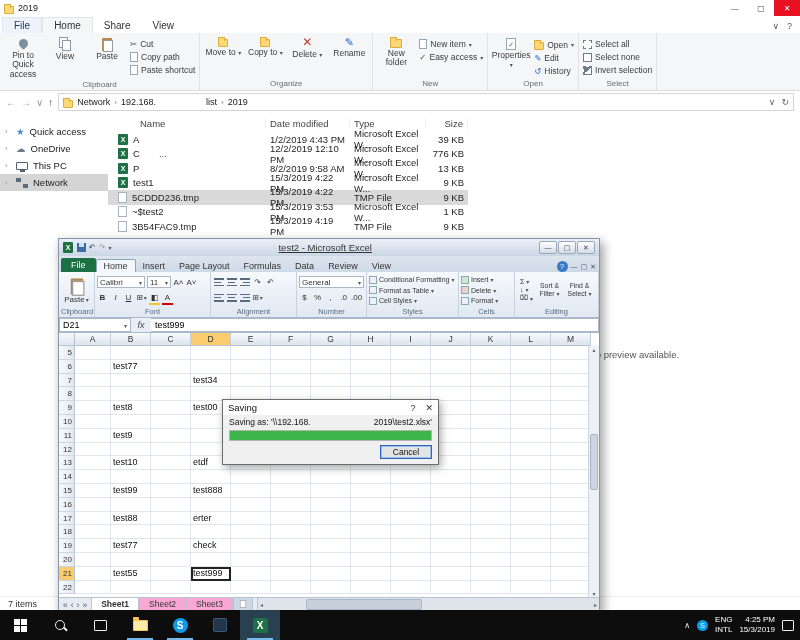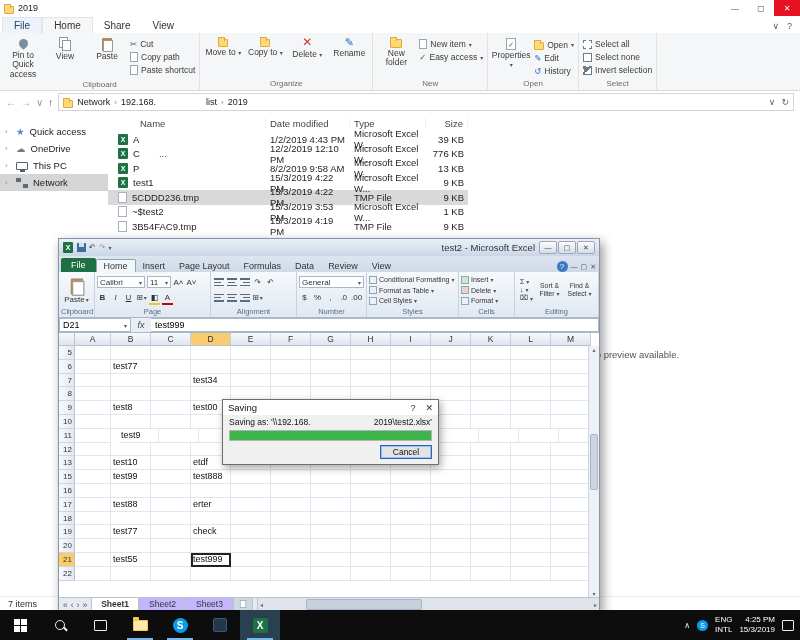--- a/index.html
+++ b/index.html
@@ -89,21 +89,21 @@
   .f-size{width:42px;text-align:right;padding-right:4px;}
   .ex-preview{flex:1;display:flex;align-items:center;justify-content:center;font-size:9.5px;color:#555;}
   .ex-status{height:14px;border-top:1px solid #eee;display:flex;align-items:center;gap:26px;font-size:9px;color:#333;padding-left:8px;}
 
   
   .excel{position:absolute;left:58px;top:238px;width:542px;height:374px;background:#dfe6f0;border:1px solid #8796a8;box-shadow:3px 4px 10px rgba(0,0,0,.4);display:flex;flex-direction:column;z-index:3;}
   .xl-titlebar{height:17px;background:linear-gradient(#eaf0f8,#cbd6e5);display:flex;align-items:center;font-size:9.5px;color:#333;padding:0 4px;gap:4px;}
   .xl-qat{display:flex;align-items:center;gap:3px;font-size:8px;color:#345;}
   .ic-save{width:9px;height:9px;background:#3a6ea5;position:relative;}
   .ic-save::after{content:"";position:absolute;left:2px;top:0;width:5px;height:4px;background:#cfe0f0;}
-  .xl-title{flex:1;text-align:right;color:#333;}
+  .xl-title{flex:1;text-align:center;color:#333;text-decoration:underline;}
   .xl-ctrl{display:flex;gap:1px;}
   .xl-cbtn{width:18px;height:13px;background:linear-gradient(#fdfdfd,#d6dde8);border:1px solid #9aa8ba;border-radius:2px;font-size:7px;display:flex;align-items:center;justify-content:center;color:#444;}
   .xl-tabstrip{height:16px;display:flex;align-items:flex-end;background:linear-gradient(#dde5ef,#cfd9e6);font-size:9px;color:#333;padding-left:2px;}
   .xl-tab{padding:1px 7px;}
   .xl-tab.file{background:#1d7044;color:#fff;border-radius:2px 2px 0 0;padding:2px 10px;}
   .xl-tab.active{background:#f3f6fa;border:1px solid #8ea4bd;border-bottom:none;border-radius:2px 2px 0 0;}
   .xl-tab-right{margin-left:auto;display:flex;gap:3px;align-items:center;padding-right:3px;}
   .xl-help{width:11px;height:11px;border-radius:50%;background:#3a79c4;color:#fff;font-size:8px;display:flex;align-items:center;justify-content:center;}
   .xl-mini{font-size:7px;color:#556;}
   .xl-ribbon{height:46px;background:linear-gradient(#f6f9fc,#e1e8f2);border-bottom:1px solid #a9b8ca;display:flex;font-size:8px;color:#333;overflow:hidden;}
@@ -141,21 +141,21 @@
   .grow{display:flex;height:13.8px;}
   .grh{width:16px;flex:none;font-size:8px;color:#333;text-align:right;padding-right:2px;background:linear-gradient(90deg,#f8fafc,#e2e8f0);border-right:1px solid #b7c3d1;border-bottom:1px solid #cfd6e0;line-height:13.8px;}
   .grh.sel{background:#f8cc6f;}
   .gcell{font-size:9px;color:#111;border-right:1px solid #e0e6ee;border-bottom:1px solid #e0e6ee;padding-left:2px;line-height:13.5px;white-space:nowrap;overflow:visible;flex:none;}
   .gcell.selcell{outline:2px solid #222;outline-offset:-2px;z-index:2;}
   .vscroll{position:absolute;top:13px;right:0;bottom:0;width:11px;background:#eef1f5;border-left:1px solid #cfd6e0;display:flex;flex-direction:column;align-items:center;font-size:6px;color:#667;}
   .vtrack{flex:1;width:100%;position:relative;}
   .vthumb{position:absolute;left:1px;right:1px;top:34%;height:56px;background:#ccd5e0;border:1px solid #aab6c5;border-radius:2px;}
   .sheetbar{height:14px;display:flex;align-items:stretch;background:#e6ebf2;border-top:1px solid #b7c3d1;font-size:8.5px;flex:none;}
   .snav{display:flex;align-items:center;gap:3px;padding:0 4px;color:#556;}
-  .stab{padding:0 9px;border:1px solid #b7c3d1;border-top:none;background:#c4b5fd;color:#333;display:flex;align-items:center;}
+  .stab{padding:0 9px;border:1px solid #b7c3d1;border-top:none;background:#f9a8d4;color:#333;display:flex;align-items:center;}
   .stab.active{background:#fff;font-weight:bold;}
   .stab.insert{padding:0 5px;background:#cfd7e2;}
   .hscroll{flex:1;margin-left:4px;background:#dfe4ea;border-left:1px solid #b7c3d1;position:relative;display:flex;align-items:center;justify-content:space-between;padding:0 2px;color:#667;font-size:6px;}
   .hthumb{position:absolute;left:14%;top:1px;bottom:1px;width:34%;background:#c6cfda;border:1px solid #aab6c5;border-radius:2px;}
 
   
   .saving-dialog{position:absolute;left:163px;top:160px;width:217px;height:66px;background:#f0f0f0;border:1px solid #6e6e6e;box-shadow:2px 3px 8px rgba(0,0,0,.35);display:flex;flex-direction:column;z-index:6;font-size:9px;}
   .dlg-title{height:15px;background:#fff;display:flex;align-items:center;padding:0 5px;font-size:9.5px;color:#111;}
   .dlg-tbtns{margin-left:auto;display:flex;gap:10px;color:#333;font-size:9px;}
   .dlg-body{flex:1;padding:2px 6px 5px;display:flex;flex-direction:column;}
@@ -531,21 +531,21 @@
             <span class="mini i">I</span>
             <span class="mini u">U</span>
             <span class="mini">
                 <span>⊞</span>
                 <span class="caret">▾</span>
               </span>
             <span class="mini fill-a">◧</span>
             <span class="mini fc-a">A</span>
           </div>
         </div>
-        <div class="xg-l">Page</div>
+        <div class="xg-l">Font</div>
       </div>
 
       <div class="xg" style="width:86px">
         <div class="xg-rows">
           <div class="xg-r">
             <span class="mini">
                 <span class="bars l">
                   <i></i>
                   <i></i>
                   <i></i>
@@ -802,21 +802,21 @@
             <div class="gcell" style="width: 40px;"></div>
             <div class="gcell" style="width: 40px;"></div>
             <div class="gcell" style="width: 40px;"></div>
             <div class="gcell" style="width: 40px;"></div>
             <div class="gcell" style="width: 40px;"></div>
             <div class="gcell" style="width: 40px;"></div>
           </div>
           <div class="grow">
             <div class="grh">11</div>
             <div class="gcell" style="width: 36px;"></div>
-            <div class="gcell" style="width: 40px; margin-left: 8px;">test9</div>
+            <div class="gcell" style="width: 40px;">test9</div>
             <div class="gcell" style="width: 40px;"></div>
             <div class="gcell" style="width: 40px;"></div>
             <div class="gcell" style="width: 40px;"></div>
             <div class="gcell" style="width: 40px;"></div>
             <div class="gcell" style="width: 40px;"></div>
             <div class="gcell" style="width: 40px;"></div>
             <div class="gcell" style="width: 40px;"></div>
             <div class="gcell" style="width: 40px;"></div>
             <div class="gcell" style="width: 40px;"></div>
             <div class="gcell" style="width: 40px;"></div>
@@ -837,20 +837,36 @@
             <div class="gcell" style="width: 40px;"></div>
             <div class="gcell" style="width: 40px;"></div>
             <div class="gcell" style="width: 40px;"></div>
           </div>
           <div class="grow">
             <div class="grh">13</div>
             <div class="gcell" style="width: 36px;"></div>
             <div class="gcell" style="width: 40px;">test10</div>
             <div class="gcell" style="width: 40px;"></div>
             <div class="gcell" style="width: 40px;">etdf</div>
+            <div class="gcell" style="width: 40px;"></div>
+            <div class="gcell" style="width: 40px;"></div>
+            <div class="gcell" style="width: 40px;"></div>
+            <div class="gcell" style="width: 40px;"></div>
+            <div class="gcell" style="width: 40px;"></div>
+            <div class="gcell" style="width: 40px;"></div>
+            <div class="gcell" style="width: 40px;"></div>
+            <div class="gcell" style="width: 40px;"></div>
+            <div class="gcell" style="width: 40px;"></div>
+          </div>
+          <div class="grow">
+            <div class="grh">14</div>
+            <div class="gcell" style="width: 36px;"></div>
+            <div class="gcell" style="width: 40px;"></div>
+            <div class="gcell" style="width: 40px;"></div>
+            <div class="gcell" style="width: 40px;"></div>
             <div class="gcell" style="width: 40px;"></div>
             <div class="gcell" style="width: 40px;"></div>
             <div class="gcell" style="width: 40px;"></div>
             <div class="gcell" style="width: 40px;"></div>
             <div class="gcell" style="width: 40px;"></div>
             <div class="gcell" style="width: 40px;"></div>
             <div class="gcell" style="width: 40px;"></div>
             <div class="gcell" style="width: 40px;"></div>
             <div class="gcell" style="width: 40px;"></div>
           </div>

